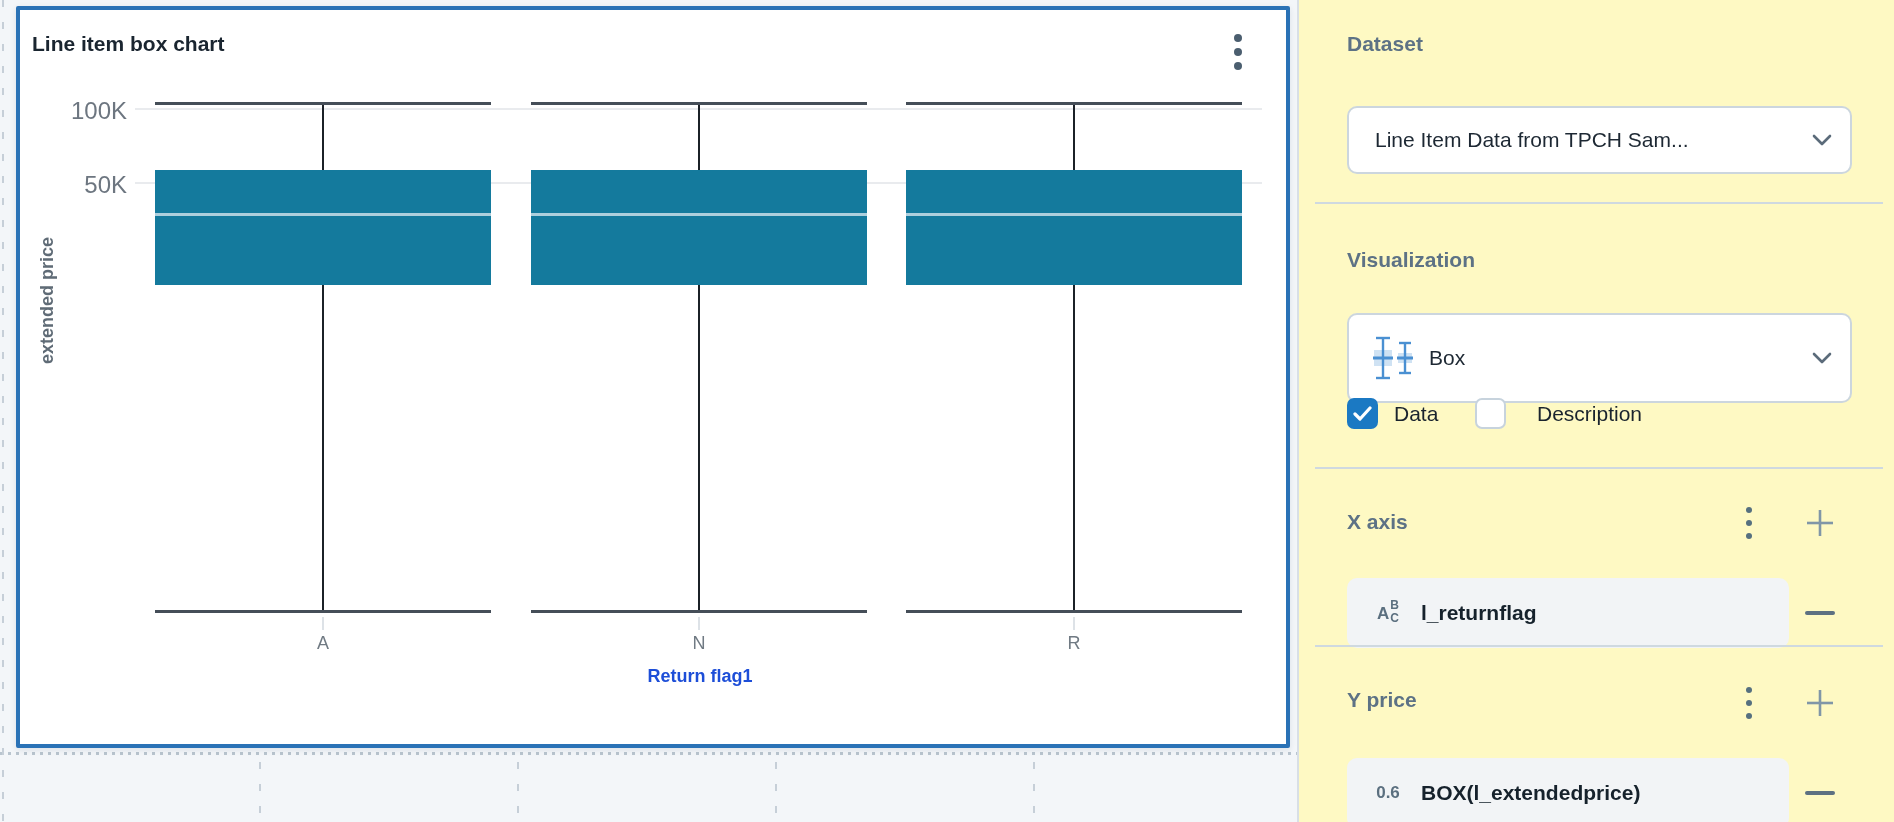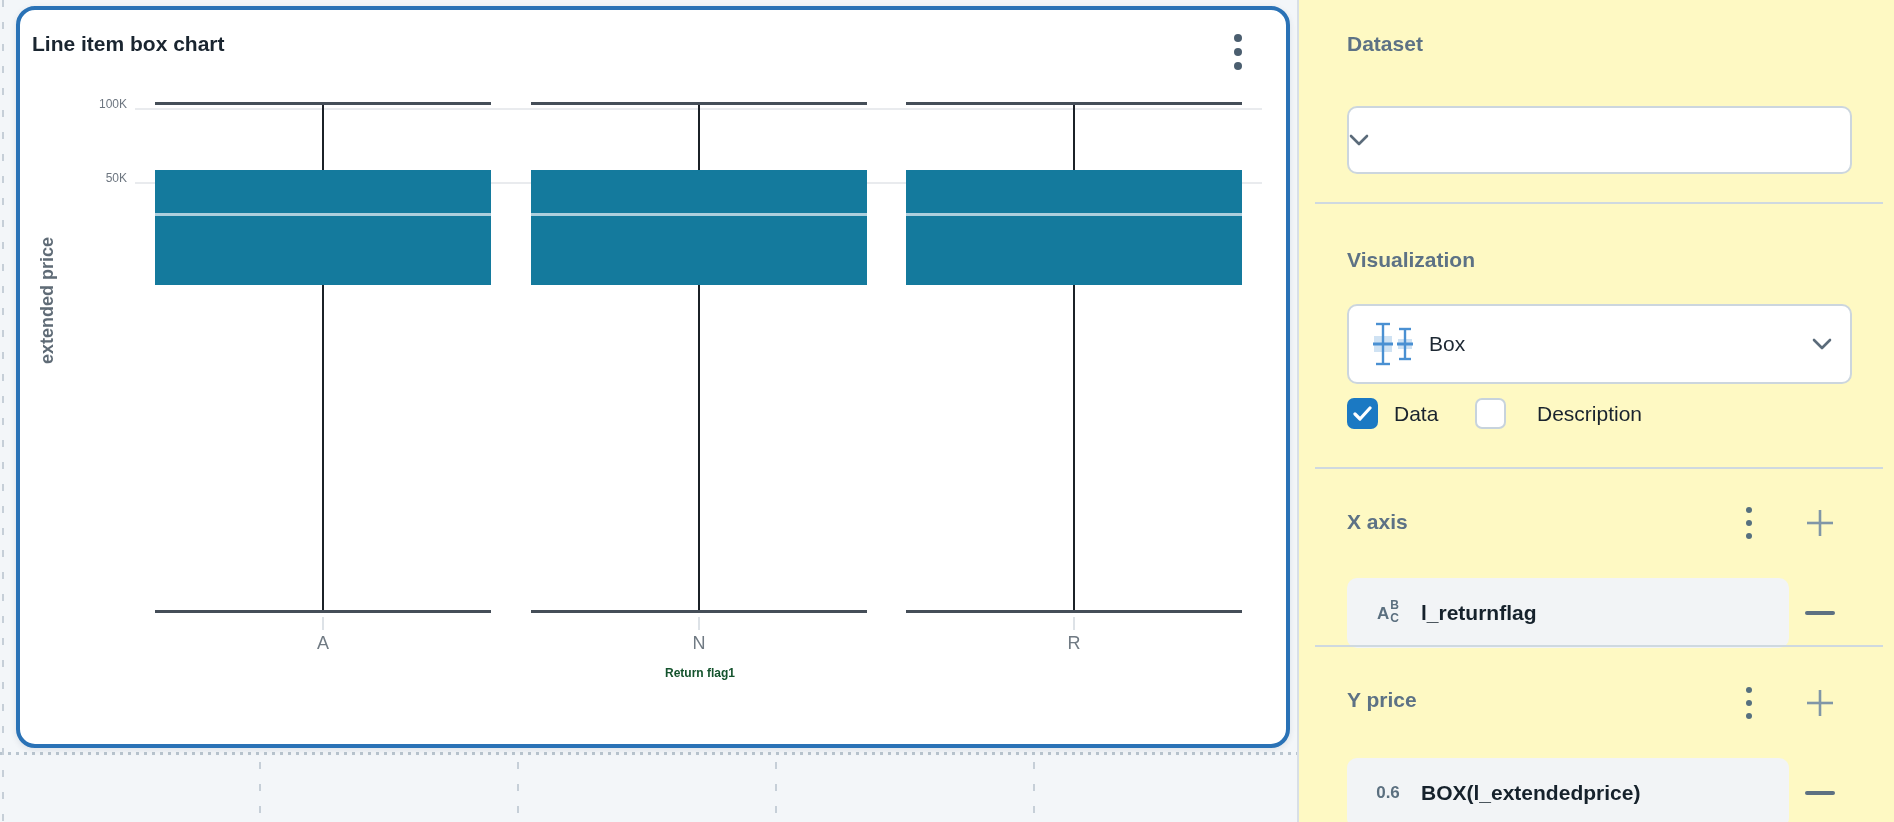--- a/index.html
+++ b/index.html
@@ -10,36 +10,36 @@
   .canvas{position:absolute;left:0;top:0;width:1297px;height:822px;background:#f3f6f9;}
   .dot-row{position:absolute;left:0;top:752px;width:1297px;height:3px;
            background-image:repeating-linear-gradient(90deg,#b9c5cf 0 3px,transparent 3px 8px);}
   .grid-col{position:absolute;top:762px;bottom:0;width:2px;
             background-image:repeating-linear-gradient(180deg,#c6cfd8 0 7px,transparent 7px 22px);}
   .grid-col-full{position:absolute;left:2px;top:0;height:822px;width:2px;
             background-image:repeating-linear-gradient(180deg,#c6cfd8 0 7px,transparent 7px 22px);}
 
   
   .card{position:absolute;left:16px;top:6px;width:1266px;height:734px;background:#ffffff;
-        border:4px solid #2a72b6;border-radius:19px;box-shadow:0 2px 6px rgba(20,40,70,.10);}
+        border:4px solid #2a72b6;border-radius:2px;box-shadow:0 2px 6px rgba(20,40,70,.10);}
   .card-title{position:absolute;left:12px;top:22px;font-size:21px;font-weight:bold;color:#1a2530;}
   .card-kebab{position:absolute;left:1206px;top:24px;width:24px;height:36px;cursor:pointer;
               display:flex;flex-direction:column;align-items:center;justify-content:space-between;}
   .card-kebab i{width:8px;height:8px;border-radius:50%;background:#4b5e6f;display:block;}
 
   .plot{position:absolute;inset:0;}
   .gridline{position:absolute;height:2px;background:#e9ebee;}
-  .ytick-label{position:absolute;width:70px;text-align:right;font-size:12px;color:#6d7680;}
+  .ytick-label{position:absolute;width:70px;text-align:right;font-size:24px;color:#6d7680;}
   .whisker{position:absolute;width:2px;background:#1b2127;}
   .cap{position:absolute;height:3px;background:#454e58;}
   .bbox{position:absolute;}
   .median{position:absolute;height:3px;}
   .xtick{position:absolute;width:2px;height:13px;background:#dde2e7;}
   .cat-label{position:absolute;width:60px;text-align:center;font-size:18px;color:#707a83;}
-  .x-title{position:absolute;font-size:12px;font-weight:bold;color:#14532d;text-align:center;width:240px;}
+  .x-title{position:absolute;font-size:18px;font-weight:bold;color:#1d4ed8;text-align:center;width:240px;}
   .y-title{position:absolute;font-size:18px;font-weight:bold;color:#5f6b76;
            transform:rotate(-90deg);transform-origin:center;white-space:nowrap;}
 
   
   .panel{position:absolute;left:1297px;top:0;width:597px;height:822px;background:#fef9c3;
          border-left:2px solid #d8dfe6;box-sizing:border-box;}
   .panel .heading{position:absolute;left:48px;font-size:21px;font-weight:bold;color:#5d7285;}
   .divider{position:absolute;left:16px;width:568px;height:2px;background:#cfd9e0;}
   .dropdown{position:absolute;left:48px;width:505px;background:#fff;border:2px solid #ccd6de;
             border-radius:10px;box-sizing:border-box;display:flex;align-items:center;cursor:pointer;}
@@ -117,31 +117,32 @@
         <div class="xtick" style="left: 1053px; top: 607px; height: 13px;"></div>
         <div class="cat-label" style="left: 1024px; top: 623px;">R</div>
       </div>
   </div>
 </div>
 
 <aside class="panel">
 
   <div class="heading" style="top:32px">Dataset</div>
   <div class="dropdown" style="top:106px;height:68px">
+    <span class="dd-text" style="margin-left:26px">Line Item Data from TPCH Sam...</span>
     <span class="chev">
       <svg width="20" height="12" viewBox="0 0 20 12">
           <polyline points="2,2 10,10 18,2" fill="none" stroke="#5b6b7a" stroke-width="2.6" stroke-linecap="round" stroke-linejoin="round"></polyline>
         </svg>
     </span>
   </div>
 
   <div class="divider" style="top:202px"></div>
 
   <div class="heading" style="top:248px">Visualization</div>
-  <div class="dropdown" style="top:304px;height:80px">
+  <div class="dropdown" style="top:313px;height:90px">
     <span style="margin-left:22px;display:flex;align-items:center">
       <svg width="46" height="46" viewBox="0 0 46 46">
         <rect x="3" y="15" width="18" height="16" fill="#cfe2f3"></rect>
         <line x1="12" y1="3" x2="12" y2="43" stroke="#4a90d2" stroke-width="2.4"></line>
         <line x1="5" y1="3" x2="19" y2="3" stroke="#4a90d2" stroke-width="2.4"></line>
         <line x1="5" y1="43" x2="19" y2="43" stroke="#4a90d2" stroke-width="2.4"></line>
         <line x1="2" y1="23" x2="22" y2="23" stroke="#4a90d2" stroke-width="3"></line>
         <rect x="27" y="18" width="14" height="10" fill="#cfe2f3"></rect>
         <line x1="34" y1="8" x2="34" y2="38" stroke="#4a90d2" stroke-width="2.4"></line>
         <line x1="28" y1="8" x2="40" y2="8" stroke="#4a90d2" stroke-width="2.4"></line>

